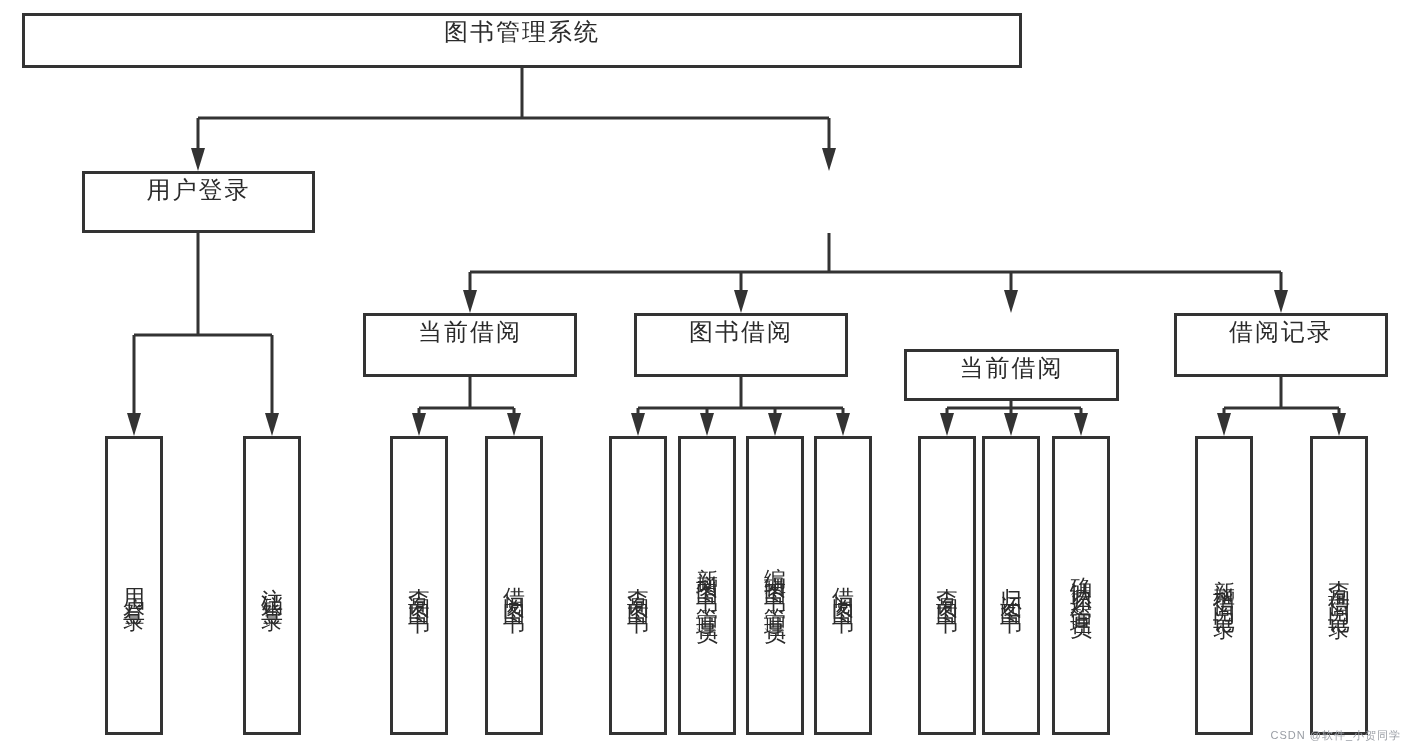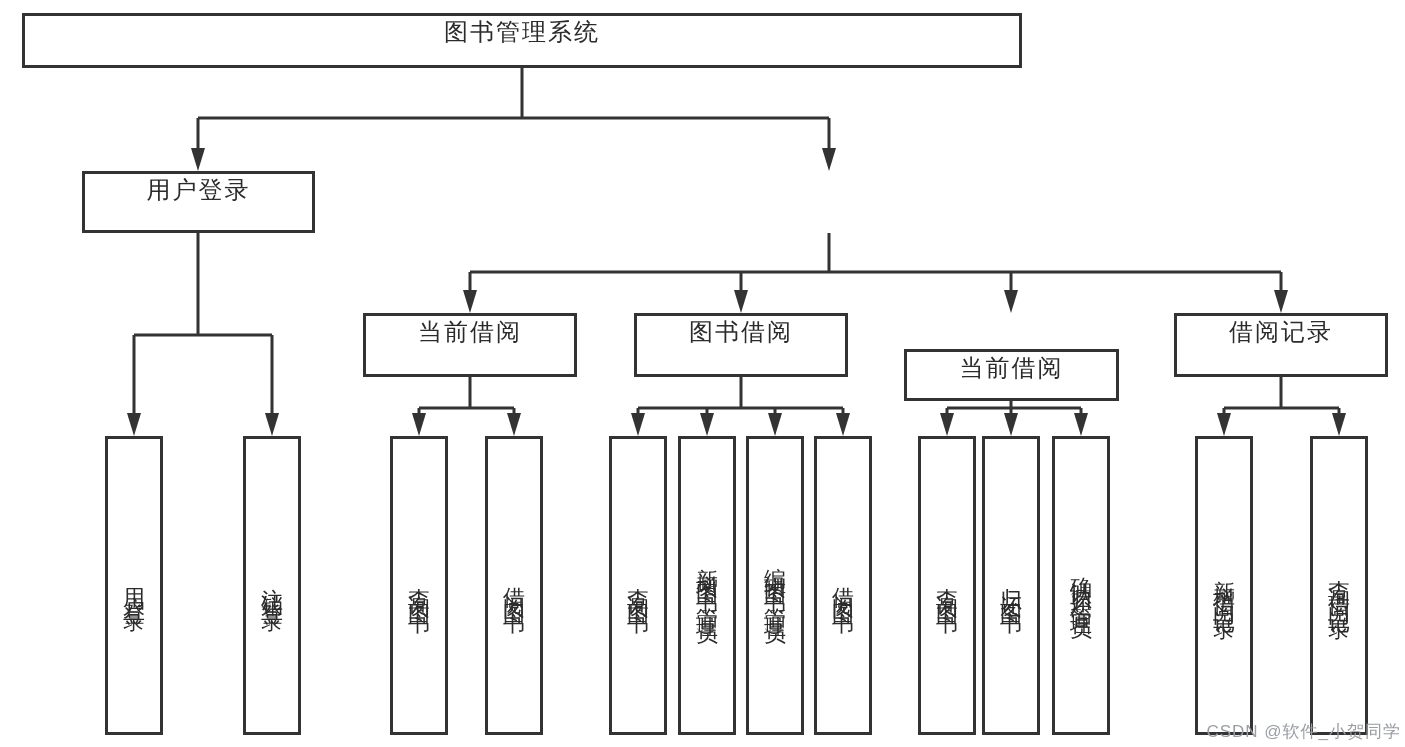--- a/index.html
+++ b/index.html
@@ -31,21 +31,21 @@
     text-orientation:mixed;
     font-size:22px;
     letter-spacing:8px;
     color:#2b2b2b;
     line-height:1;
     white-space:nowrap;
   }
   #watermark{
     position:absolute;
     right:4px;bottom:4px;
-    font-size:17px;
+    font-size:11px;
     color:#999da4;
     letter-spacing:1px;
     white-space:nowrap;
   }
 </style>
 </head>
 <body>
 
 <div id="canvas">
 

